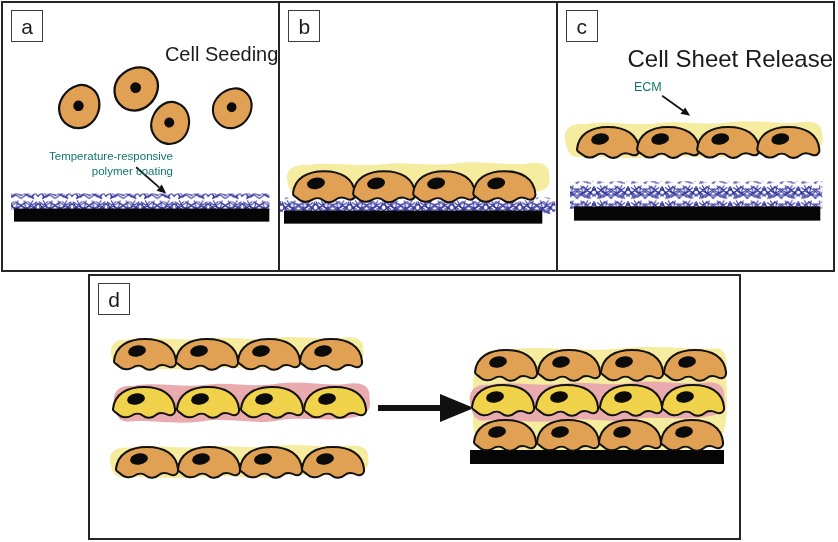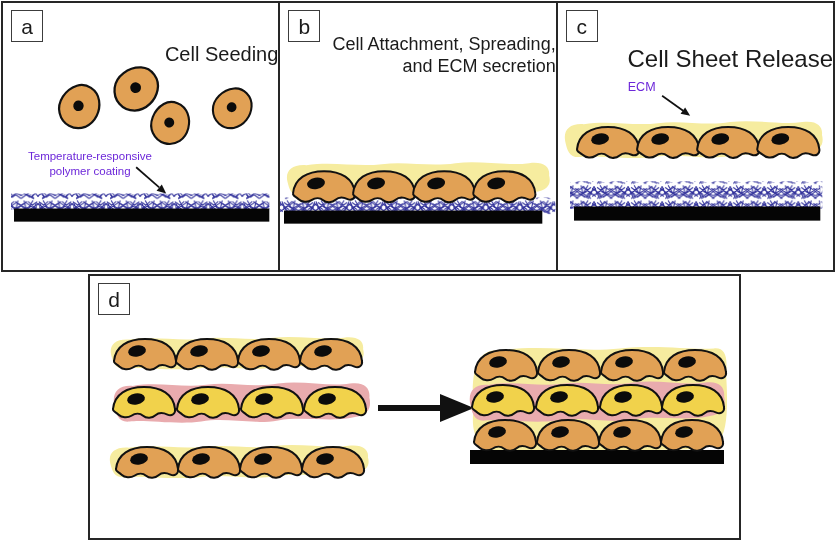--- a/index.html
+++ b/index.html
@@ -14,21 +14,21 @@
            border:2px solid #262626;box-sizing:border-box;background:#fff;overflow:hidden;}
   .labelbox{position:absolute;left:8px;top:7px;width:30px;height:30px;
             border:1.6px solid #3c3c3c;background:#fff;display:flex;align-items:center;
             justify-content:center;font-size:21px;line-height:1;z-index:3;}
   .ptitle{position:absolute;left:0;right:0;text-align:right;z-index:2;}
   .title-a{top:40px;font-size:20px;}
   .title-b{top:31px;font-size:18px;line-height:1.22;}
   .title-c{top:42px;font-size:24px;padding-left:8px;}
   .title-d{top:16px;font-size:17.5px;}
   .gfx{position:absolute;inset:0;width:100%;height:100%;z-index:1;}
-  .annot{position:absolute;z-index:2;text-align:center;color:#6d28d9;}
+  .annot{position:absolute;z-index:2;text-align:right;color:#0f766e;}
   .annot-a{left:4px;top:146px;width:166px;font-size:11.5px;line-height:1.32;}
   .annot-c{left:64px;top:77px;width:40px;font-size:12.5px;}
 </style>
 </head>
 <body>
 
 <div class="stage">
 
   <svg width="0" height="0" style="position:absolute" aria-hidden="true">
     <defs>
@@ -74,24 +74,20 @@
         <g>
           <line x1="133" y1="163" x2="156" y2="183" stroke="#111111" stroke-width="1.7"></line>
           <polygon points="163,189 153.4,186.3 158.6,180.1" fill="#111111"></polygon>
         </g>
       </svg>
     </section>
 
     <section class="panel">
       <div class="labelbox">
         <span>b</span>
-      </div>
-      <div class="ptitle title-b">
-        <div>Cell Attachment, Spreading,</div>
-        <div>and ECM secretion</div>
       </div>
       <svg class="gfx" viewBox="0 0 275 265" preserveAspectRatio="none">
         <use href="#blob" transform="translate(1,155) scale(1.05,0.99)" fill="#F6EC9F"></use>
         <g>
           <rect x="0" y="193" width="275" height="17" fill="url(#fiberpat)"></rect>
           <g transform="translate(275,0) scale(-1,1)">
               <rect x="0" y="194" width="275" height="16" fill="url(#fiberpat)"></rect>
             </g>
         </g>
         <rect x="4" y="206" width="258" height="13" fill="#050505"></rect>

